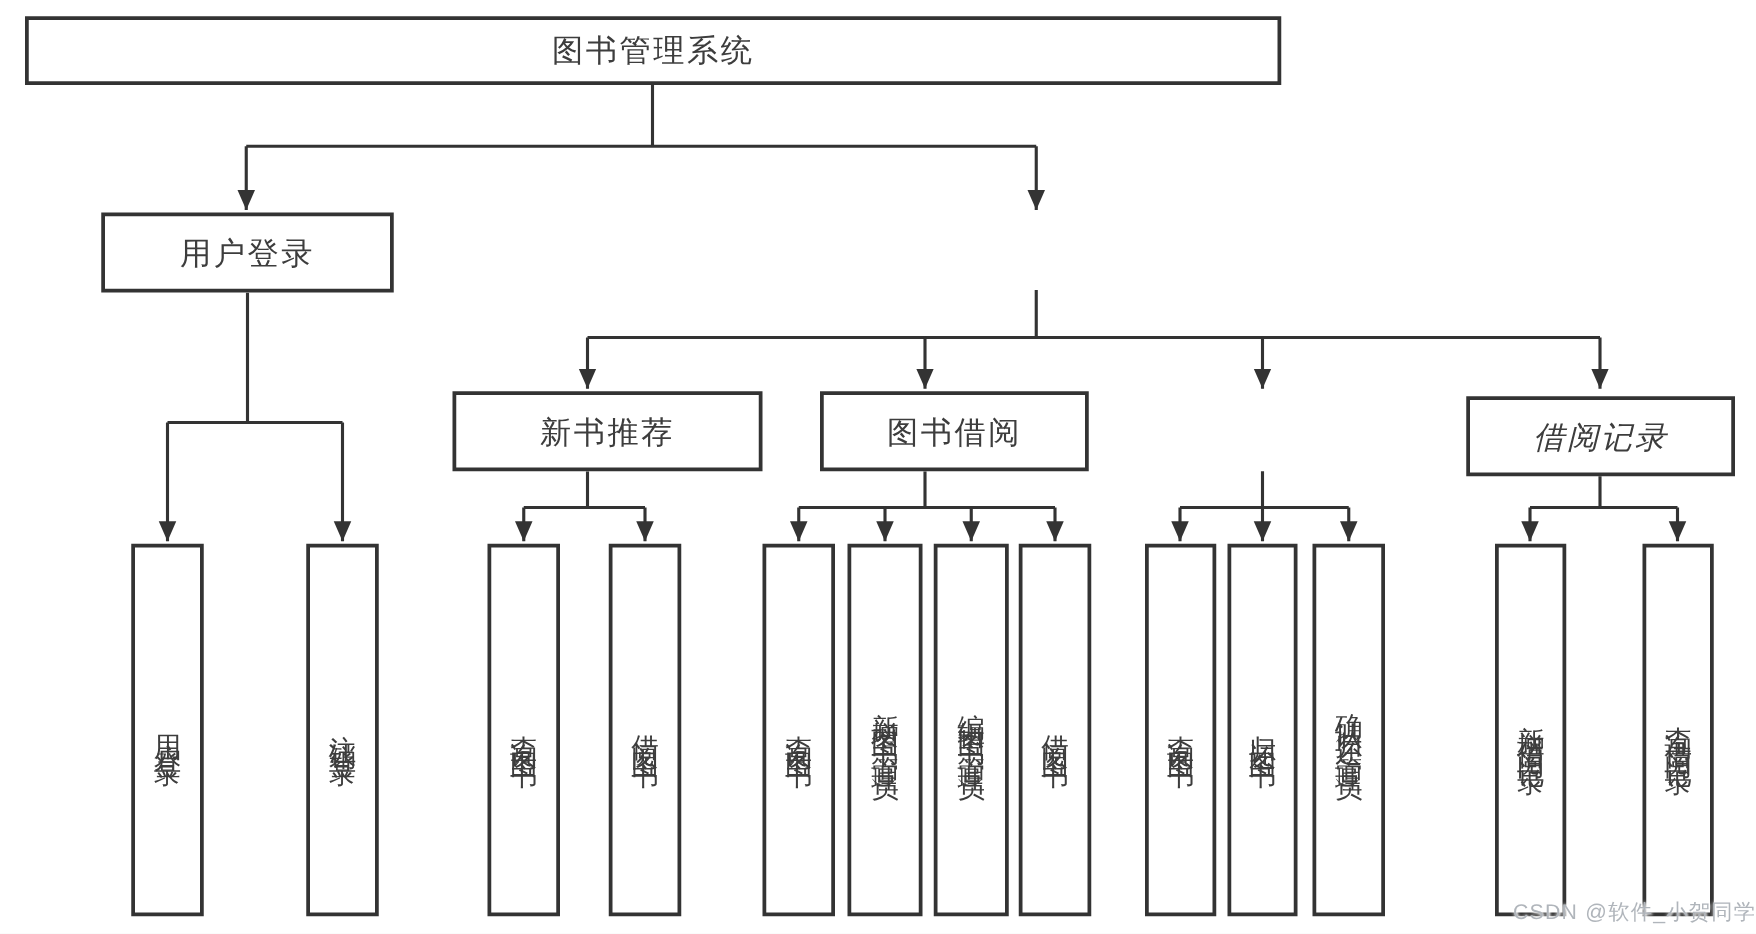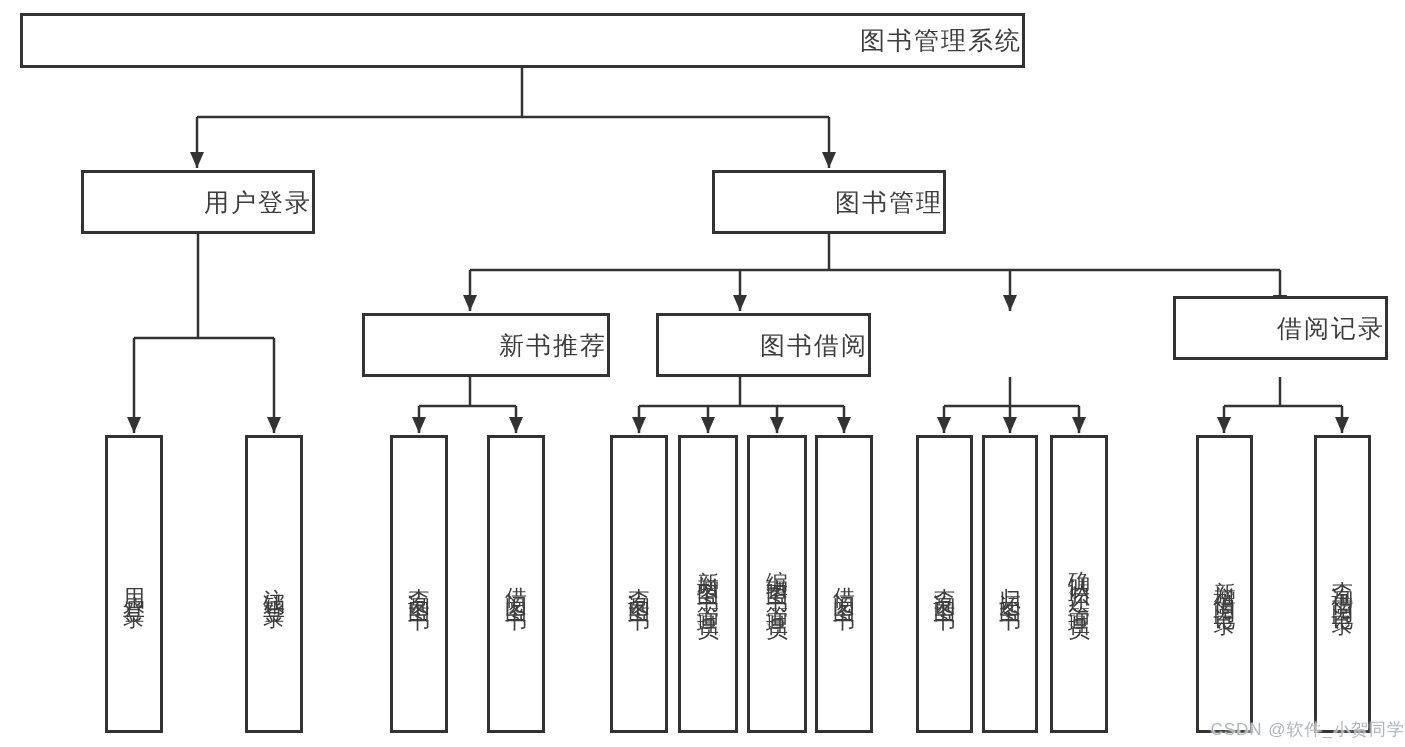--- a/index.html
+++ b/index.html
@@ -25,39 +25,39 @@
   svg.wires .arrowhead{fill:var(--line);stroke:none;}
 
   .node{
     position:absolute;
     background:var(--background);
     border:3px solid var(--border);
     display:flex;align-items:center;justify-content:center;
     color:var(--text);
     box-sizing:border-box;
   }
-  .node.h{font-size:25px;letter-spacing:2px;white-space:nowrap;justify-content:flex-end;}
+  .node.h{font-size:25px;letter-spacing:2px;white-space:nowrap;}
   .node.leaf{top:435px;height:298px;}
   .node.leaf span{
     writing-mode:vertical-rl;
     text-orientation:mixed;
     font-size:22px;
     letter-spacing:7px;
     line-height:1;
     white-space:nowrap;
   }
 
   
   #n-root        {left:20px;  top:13px;  width:1005px;height:55px;}
   #n-user-login  {left:81px;  top:170px; width:234px; height:64px;}
   #n-book-mgmt   {left:712px; top:170px; width:234px; height:64px;}
   #n-new-books   {left:362px; top:313px; width:248px; height:64px;}
   #n-book-borrow {left:656px; top:313px; width:215px; height:64px;}
   #n-current     {left:903px; top:313px; width:215px; height:64px;}
-  #n-records     {left:1173px;top:296px; width:215px; height:64px;}
+  #n-records     {left:1173px;top:317px; width:215px; height:64px;font-style:italic;}
 
   
   #lf-ul-0{left:105px; width:58px;}
   #lf-ul-1{left:245px; width:58px;}
   #lf-nb-0{left:390px; width:58px;}
   #lf-nb-1{left:487px; width:58px;}
   #lf-bb-0{left:610px; width:58px;}
   #lf-bb-1{left:678px; width:60px;}
   #lf-bb-2{left:747px; width:60px;}
   #lf-bb-3{left:815px; width:58px;}
@@ -144,23 +144,20 @@
     </g>
   </svg>
 
   <div class="node h" id="n-root">
     <span>图书管理系统</span>
   </div>
 
   <div class="node h" id="n-user-login">
     <span>用户登录</span>
   </div>
-  <div class="node h" id="n-book-mgmt">
-    <span>图书管理</span>
-  </div>
 
   <div class="node h" id="n-new-books">
     <span>新书推荐</span>
   </div>
   <div class="node h" id="n-book-borrow">
     <span>图书借阅</span>
   </div>
   <div class="node h" id="n-records">
     <span>借阅记录</span>
   </div>

